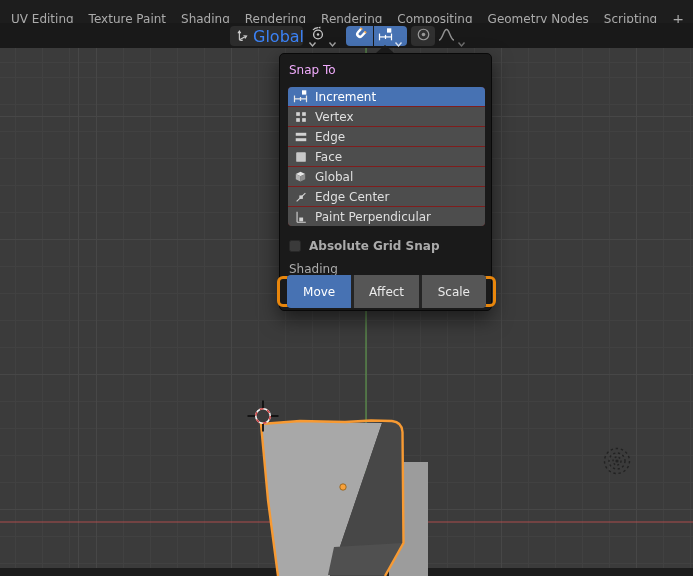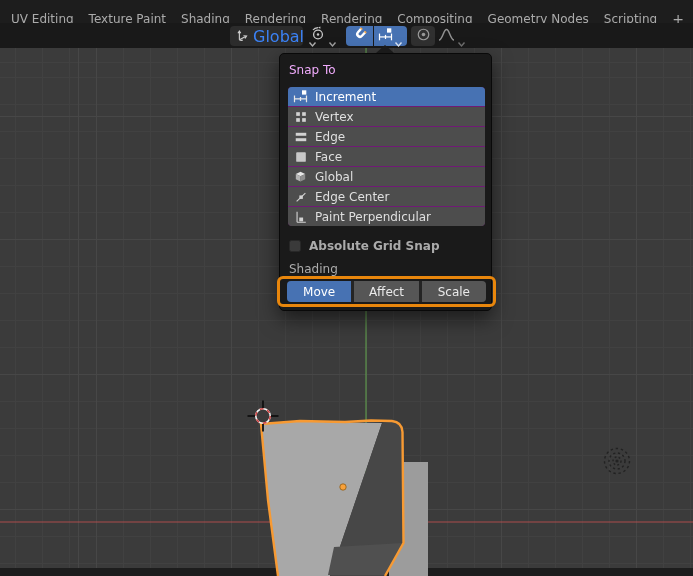--- a/index.html
+++ b/index.html
@@ -55,37 +55,37 @@
   }
   .panel {
     position:absolute; left:279px; top:53px; width:213px; height:258px;
     background:#1a1a1a; border:1px solid #090909; border-radius:5px;
     box-shadow:0 8px 20px rgba(0,0,0,.55); z-index:5;
   }
   .panel-title { position:absolute; left:9px; top:9px; font-size:12px; color:#f0abfc; }
   .snap-list {
     position:absolute; left:8px; top:33px; width:197px;
     border-radius:4px; overflow:hidden; display:flex; flex-direction:column; gap:1px;
-    background:#701a75;
+    background:#7f1d1d;
   }
   .snap-row { height:19px; background:#4d4d4d; display:flex; align-items:center; gap:6px; padding-left:4px; }
   .snap-row.selected { background:#4772b3; }
   .snap-row .ric { width:17px; height:16px; display:flex; align-items:center; justify-content:center; flex:none; }
   .snap-row .rlb { font-size:12px; color:#dfdfdf; white-space:nowrap; }
   .snap-row.selected .rlb { color:#ffffff; }
   .chk-row { position:absolute; left:9px; top:185px; display:flex; align-items:center; gap:8px; }
   .chk-box { width:12px; height:12px; background:#3a3a3a; border:1px solid #282828; border-radius:2.5px; }
   .chk-lbl { font-size:12px; color:#ababab;font-weight:bold; }
   .affect-lbl { position:absolute; left:9px; top:208px; font-size:12px; color:#ababab; }
   .affect-box {
     position:absolute; left:-3px; top:222px; width:219px; height:31px;
     border:3px solid #e8860c; border-radius:6px;
     display:flex; align-items:center; padding:0 7px;
   }
-  .seg-ctl { display:flex; flex:1; height:21px; border-radius:4px; overflow:hidden; gap:3px; background:#242424; }
+  .seg-ctl { display:flex; flex:1; height:33px; border-radius:4px; overflow:hidden; gap:3px; background:#242424; }
   .seg { flex:1; background:#565656; display:flex; align-items:center; justify-content:center; font-size:12px; color:#eaeaea; }
   .seg.selected { background:#4772b3; color:#ffffff; }
 </style>
 </head>
 <body>
 
 <div class="tabbar">
   <span class="tab">UV Editing</span>
   <span class="tab">Texture Paint</span>
   <span class="tab">Shading</span>

